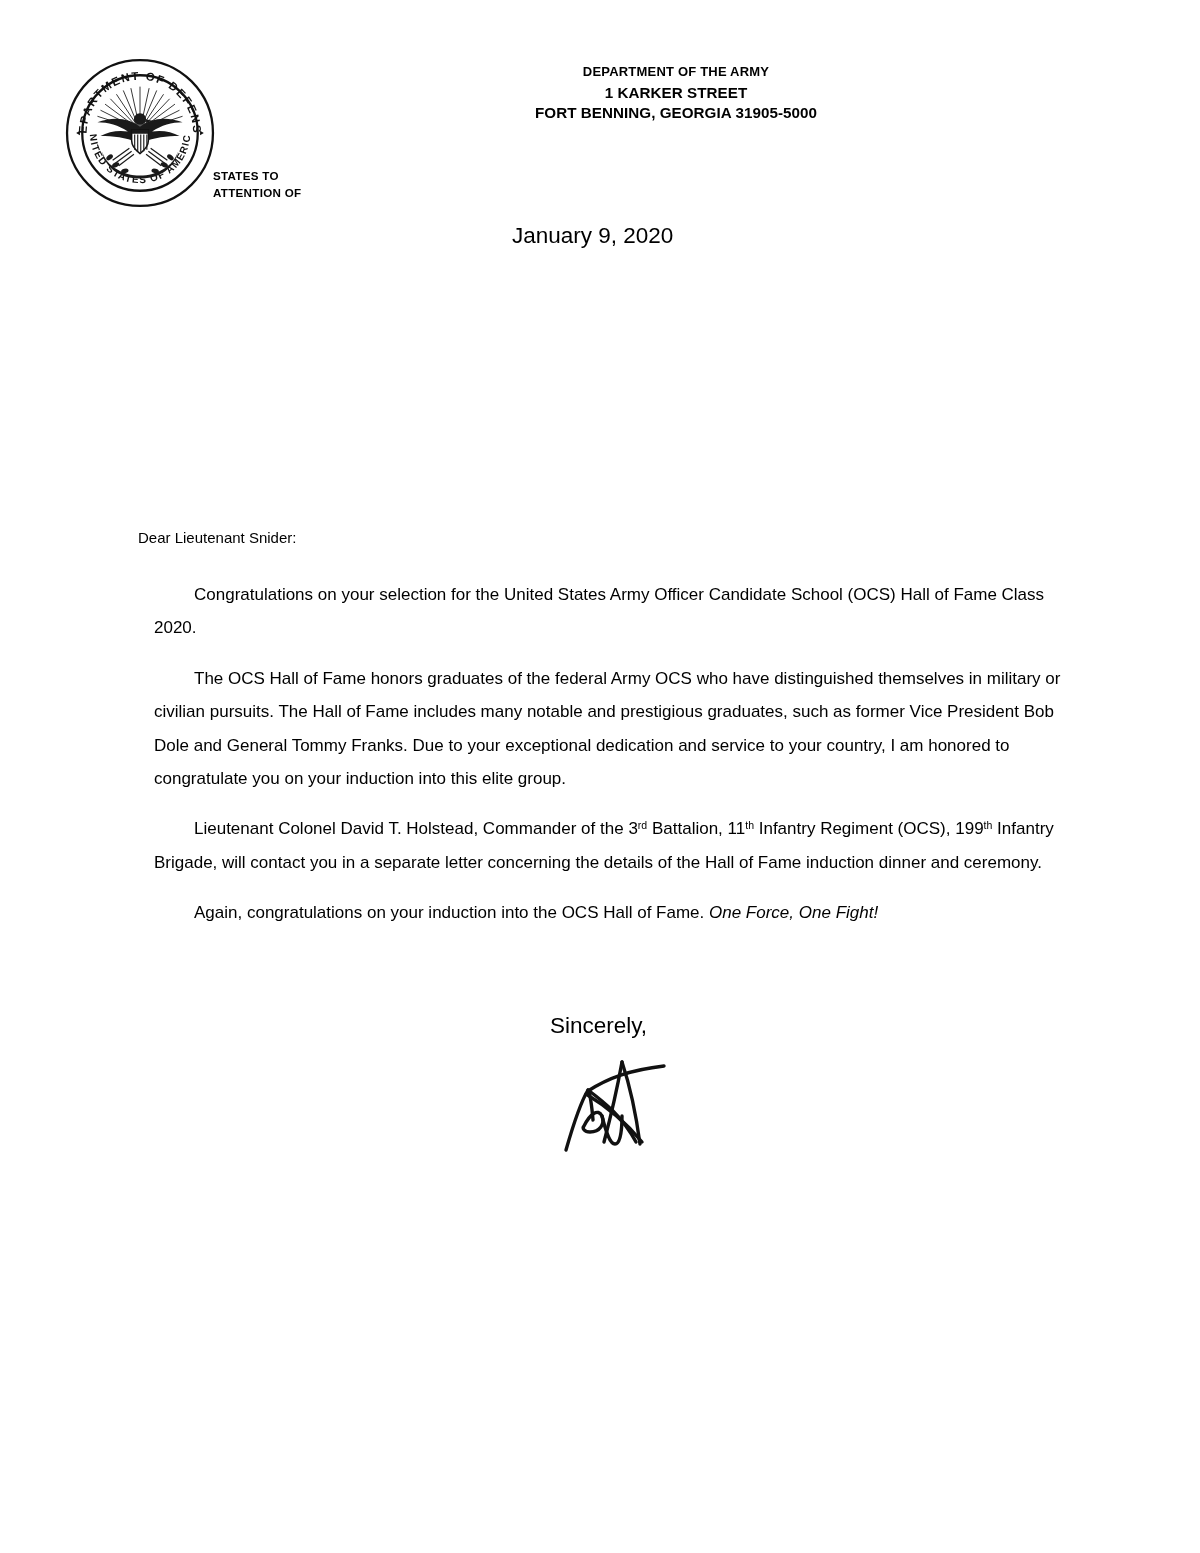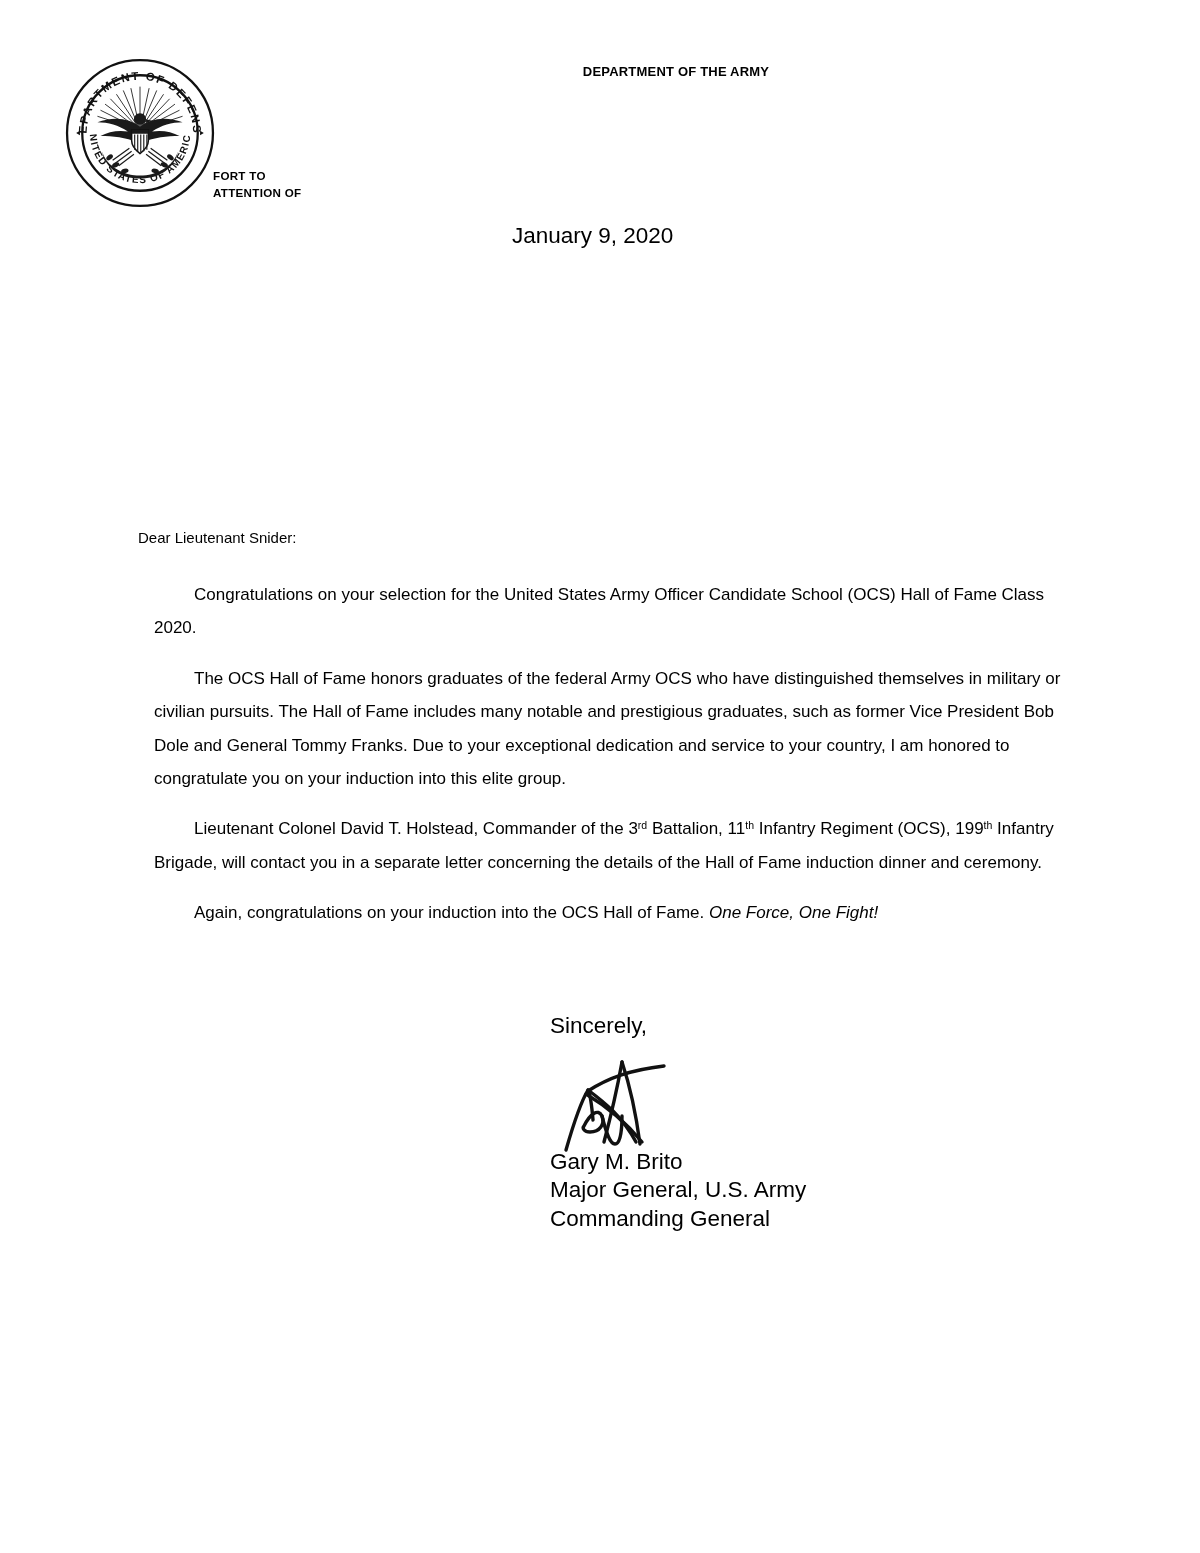--- a/index.html
+++ b/index.html
@@ -215,24 +215,26 @@
           <ellipse cx="80" cy="150" rx="5" ry="3" transform="rotate(-15 80 150)"></ellipse>
           <ellipse cx="140" cy="132" rx="5" ry="3" transform="rotate(40 140 132)"></ellipse>
           <ellipse cx="132" cy="142" rx="5" ry="3" transform="rotate(25 132 142)"></ellipse>
           <ellipse cx="120" cy="150" rx="5" ry="3" transform="rotate(15 120 150)"></ellipse>
         </g>
       </svg>
     </div>
 
     <div class="lh-lines">
       <div class="lh-title">DEPARTMENT OF THE ARMY</div>
+      <div class="lh-sub">1 KARKER STREET</div>
+      <div class="lh-sub">FORT BENNING, GEORGIA 31905-5000</div>
     </div>
 
     <div class="reply-to">
-      <div>FORT TO</div>
+      <div>STATES TO</div>
       <div>ATTENTION OF</div>
     </div>
   </div>
 
   <div class="date-line">January 9, 2020</div>
 
 
   <div class="salutation">Dear Lieutenant Snider:</div>
 
   <div class="body-text">
@@ -252,17 +254,14 @@
         <path d="M 62 12 C 58 34, 52 62, 44 92"></path>
         <path d="M 62 12 C 70 36, 76 64, 80 94"></path>
         <path d="M 28 41 C 48 28, 70 20, 104 16"></path>
         <path d="M 26 44 C 46 56, 64 70, 82 92"></path>
         <path d="M 24 76 C 30 64, 38 58, 42 66 C 45 74, 40 82, 30 82 C 24 82, 22 78, 24 76 Z"></path>
         <path d="M 42 66 C 46 82, 50 94, 55 94 C 60 94, 62 82, 62 66"></path>
       </g>
     </svg>
   </div>
 
-  <div class="signer-block">Gary M. Brito
-Major General, U.S. Army
-Commanding General</div>
 
 </div>
 
 </body></html>

